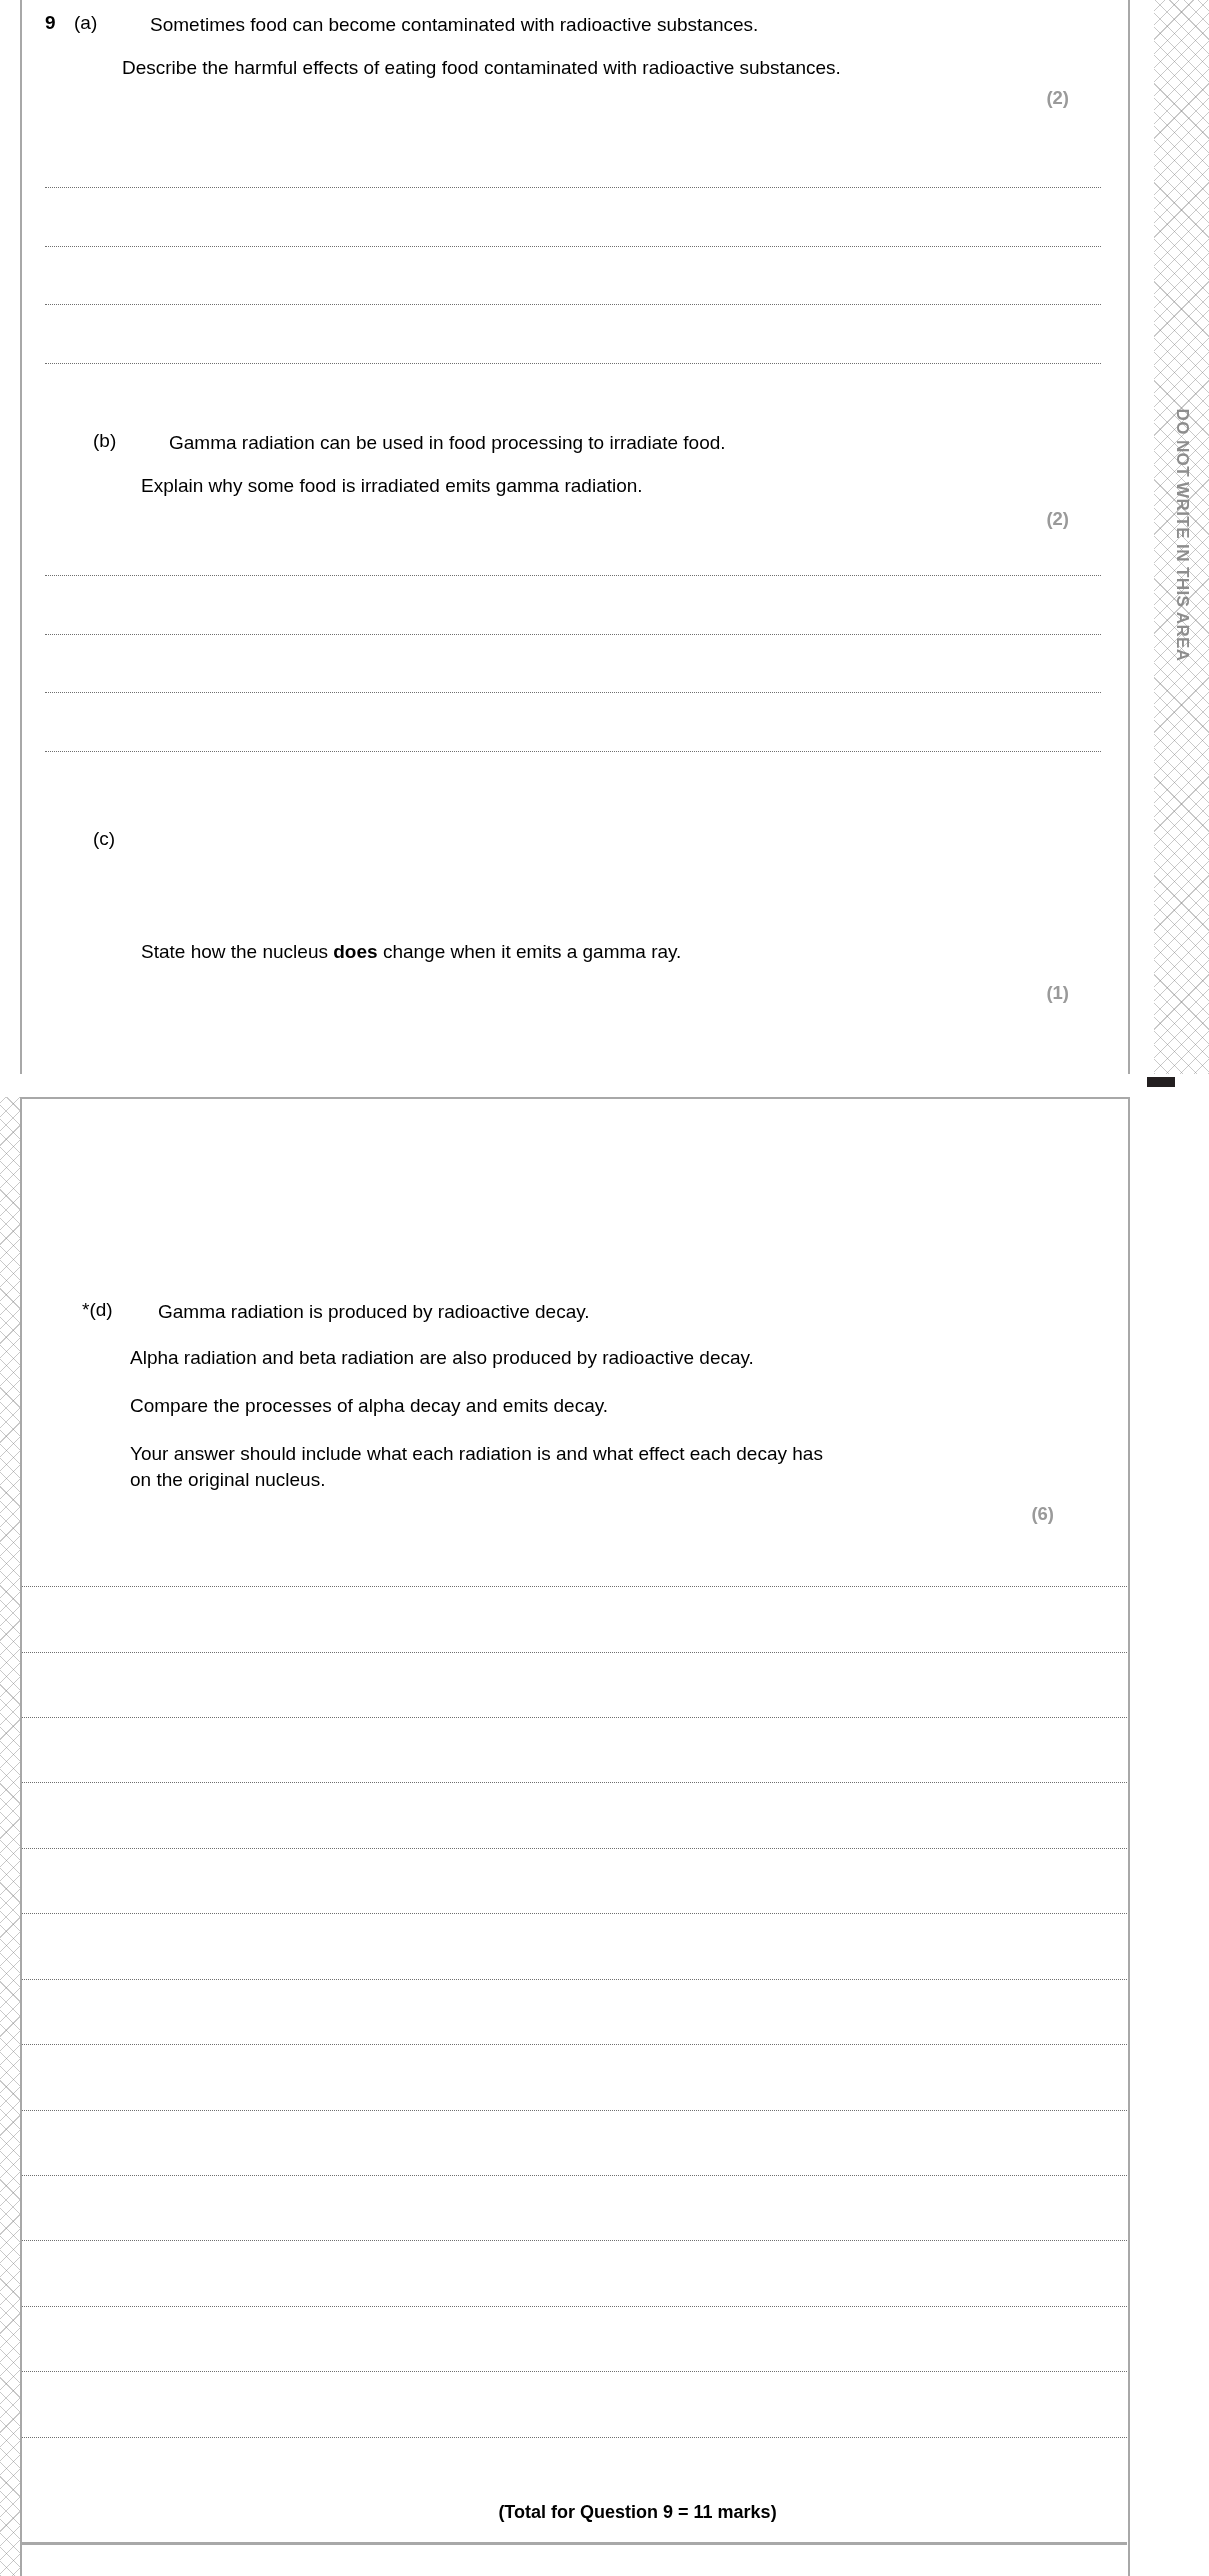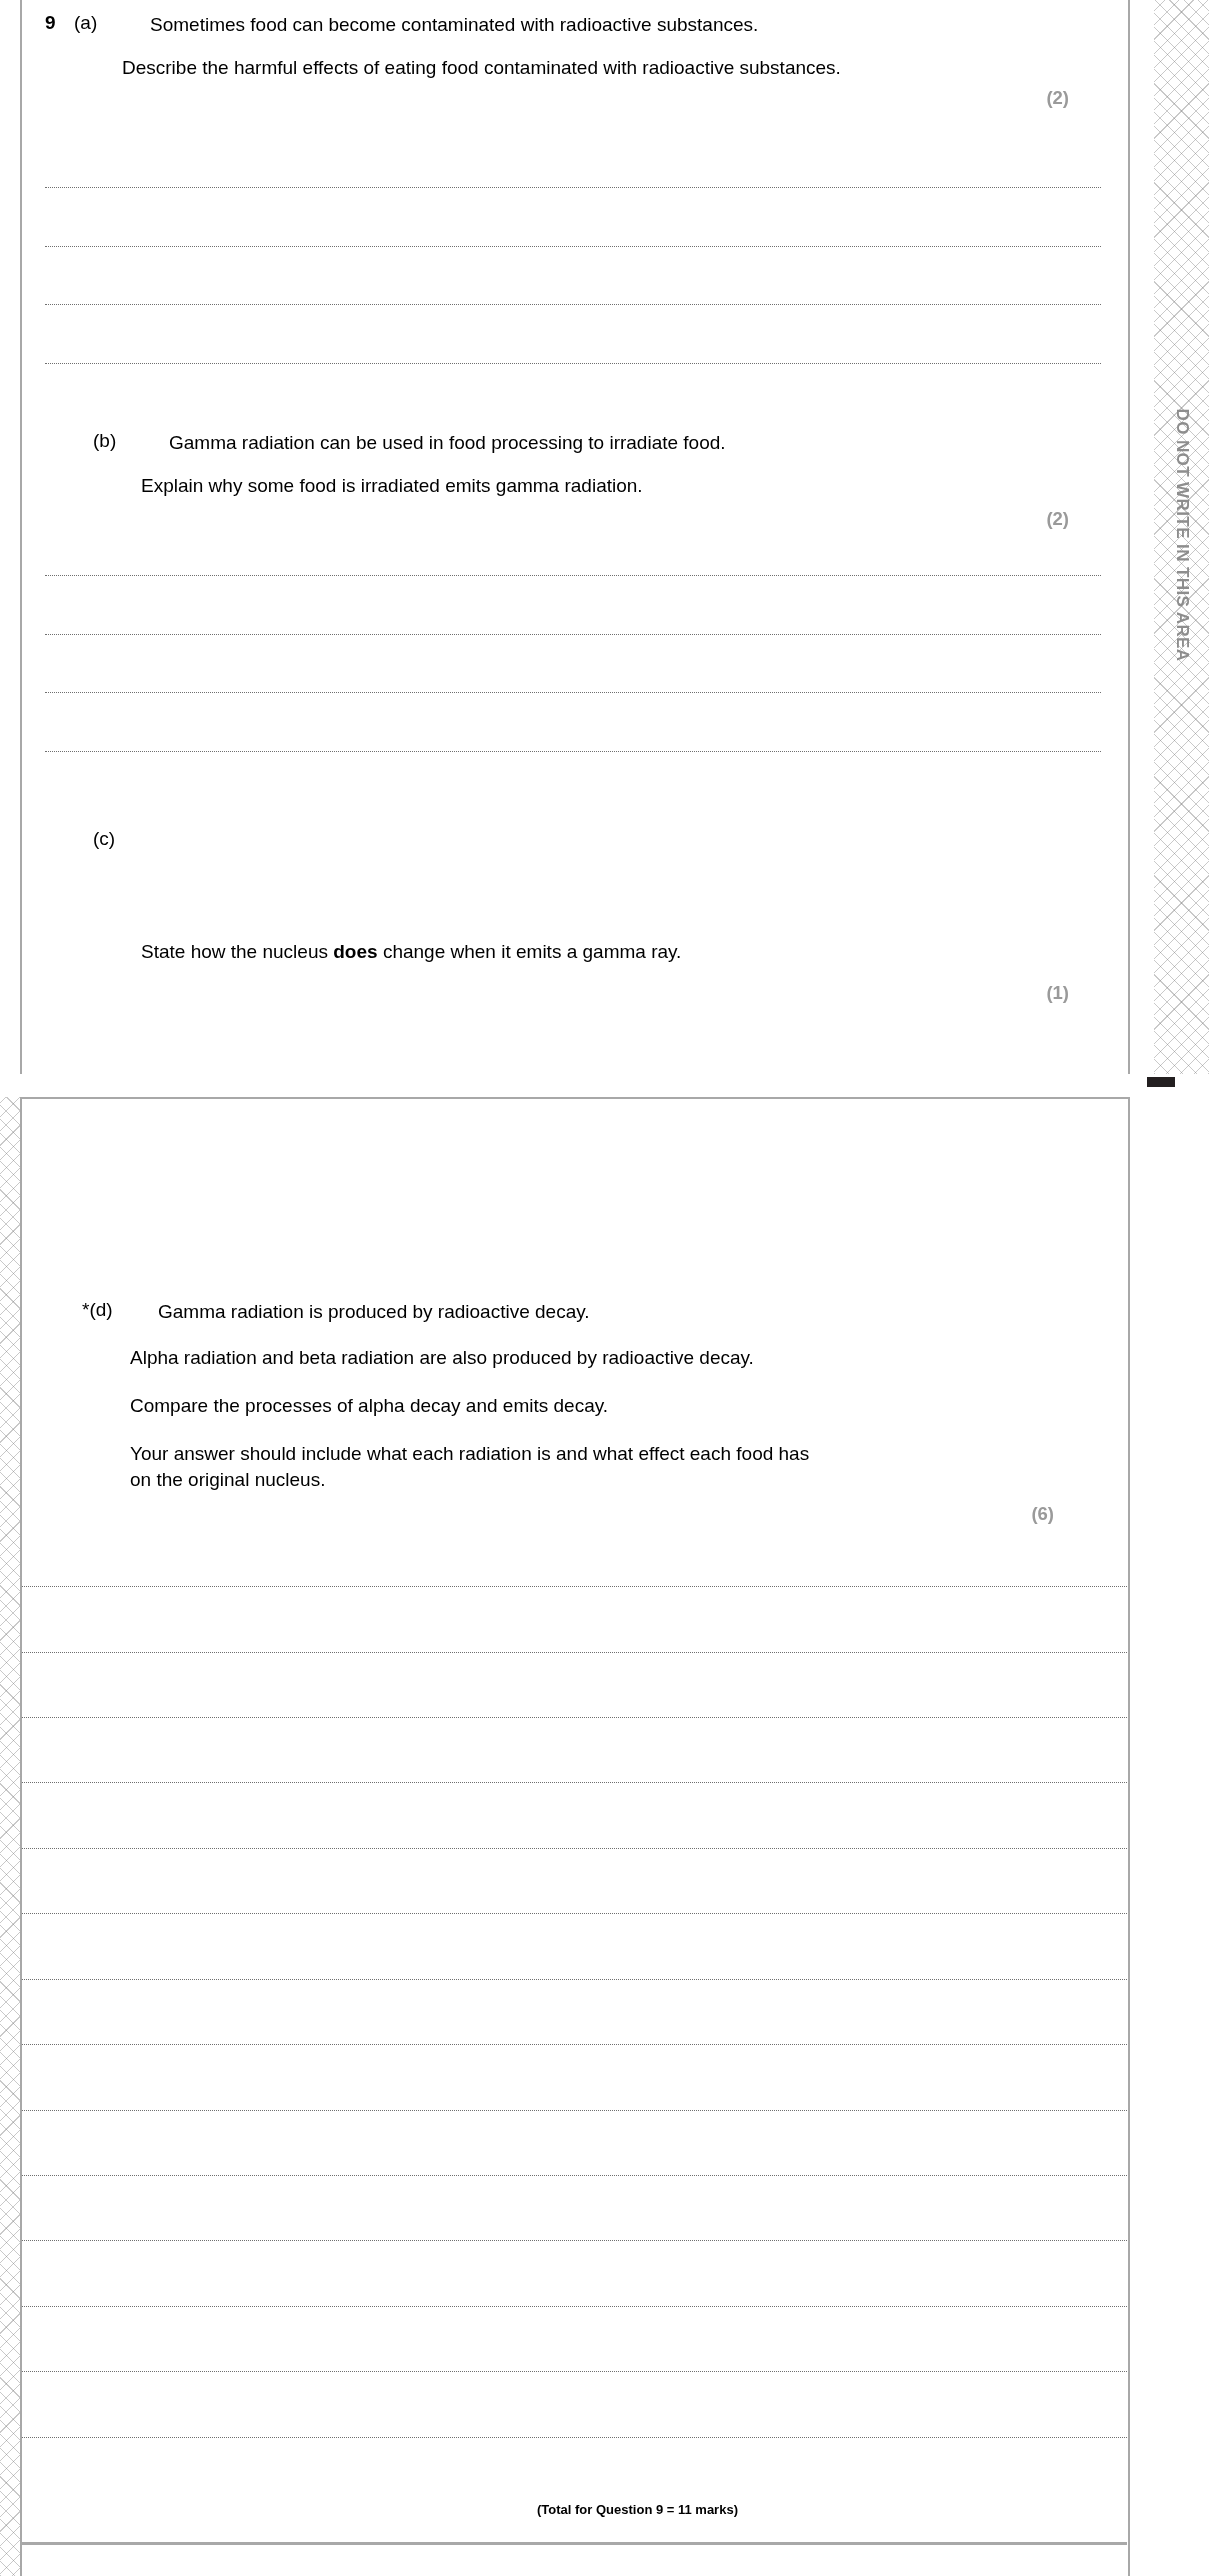--- a/index.html
+++ b/index.html
@@ -118,21 +118,21 @@
   
   .aline {
     position: absolute;
     height: 0;
     border-top: 1.5px dotted #6f6f6f;
   }
 
   
   .total-text {
     position: absolute;
-    font-size: 13px;
+    font-size: 18px;
     font-weight: bold;
     color: #000;
     text-align: center;
   }
   .total-rule {
     position: absolute;
     height: 3.1px;
     background: #a8a8a8;
   }
 </style>
@@ -201,21 +201,21 @@
     <div class="qrow" style="left:60px; top:200px; width:1001px;">
       <span class="qlabel star">*(d)</span>
       <span class="qtext">Gamma radiation is produced by radioactive decay.</span>
     </div>
 
     <div class="para" style="left:108px; top:246px; width:954px;">Alpha radiation and beta radiation are also produced by radioactive decay.</div>
 
     <div class="para" style="left:108px; top:294px; width:954px;">Compare the processes of alpha decay and emits decay.</div>
 
     <div class="para" style="left:108px; top:342px; width:954px;">
-      <span>Your answer should include what each radiation is and what effect each food has</span><br>
+      <span>Your answer should include what each radiation is and what effect each decay has</span><br>
       <span>on the original nucleus.</span>
     </div>
 
     <div class="marks" style="left:893px; top:404px; width:139px;">(6)</div>
 
     <div class="aline" style="left:0px; top:487px;  width:1105px;"></div>
     <div class="aline" style="left:0px; top:553px;  width:1105px;"></div>
     <div class="aline" style="left:0px; top:618px;  width:1105px;"></div>
     <div class="aline" style="left:0px; top:683px;  width:1105px;"></div>
     <div class="aline" style="left:0px; top:749px;  width:1105px;"></div>

